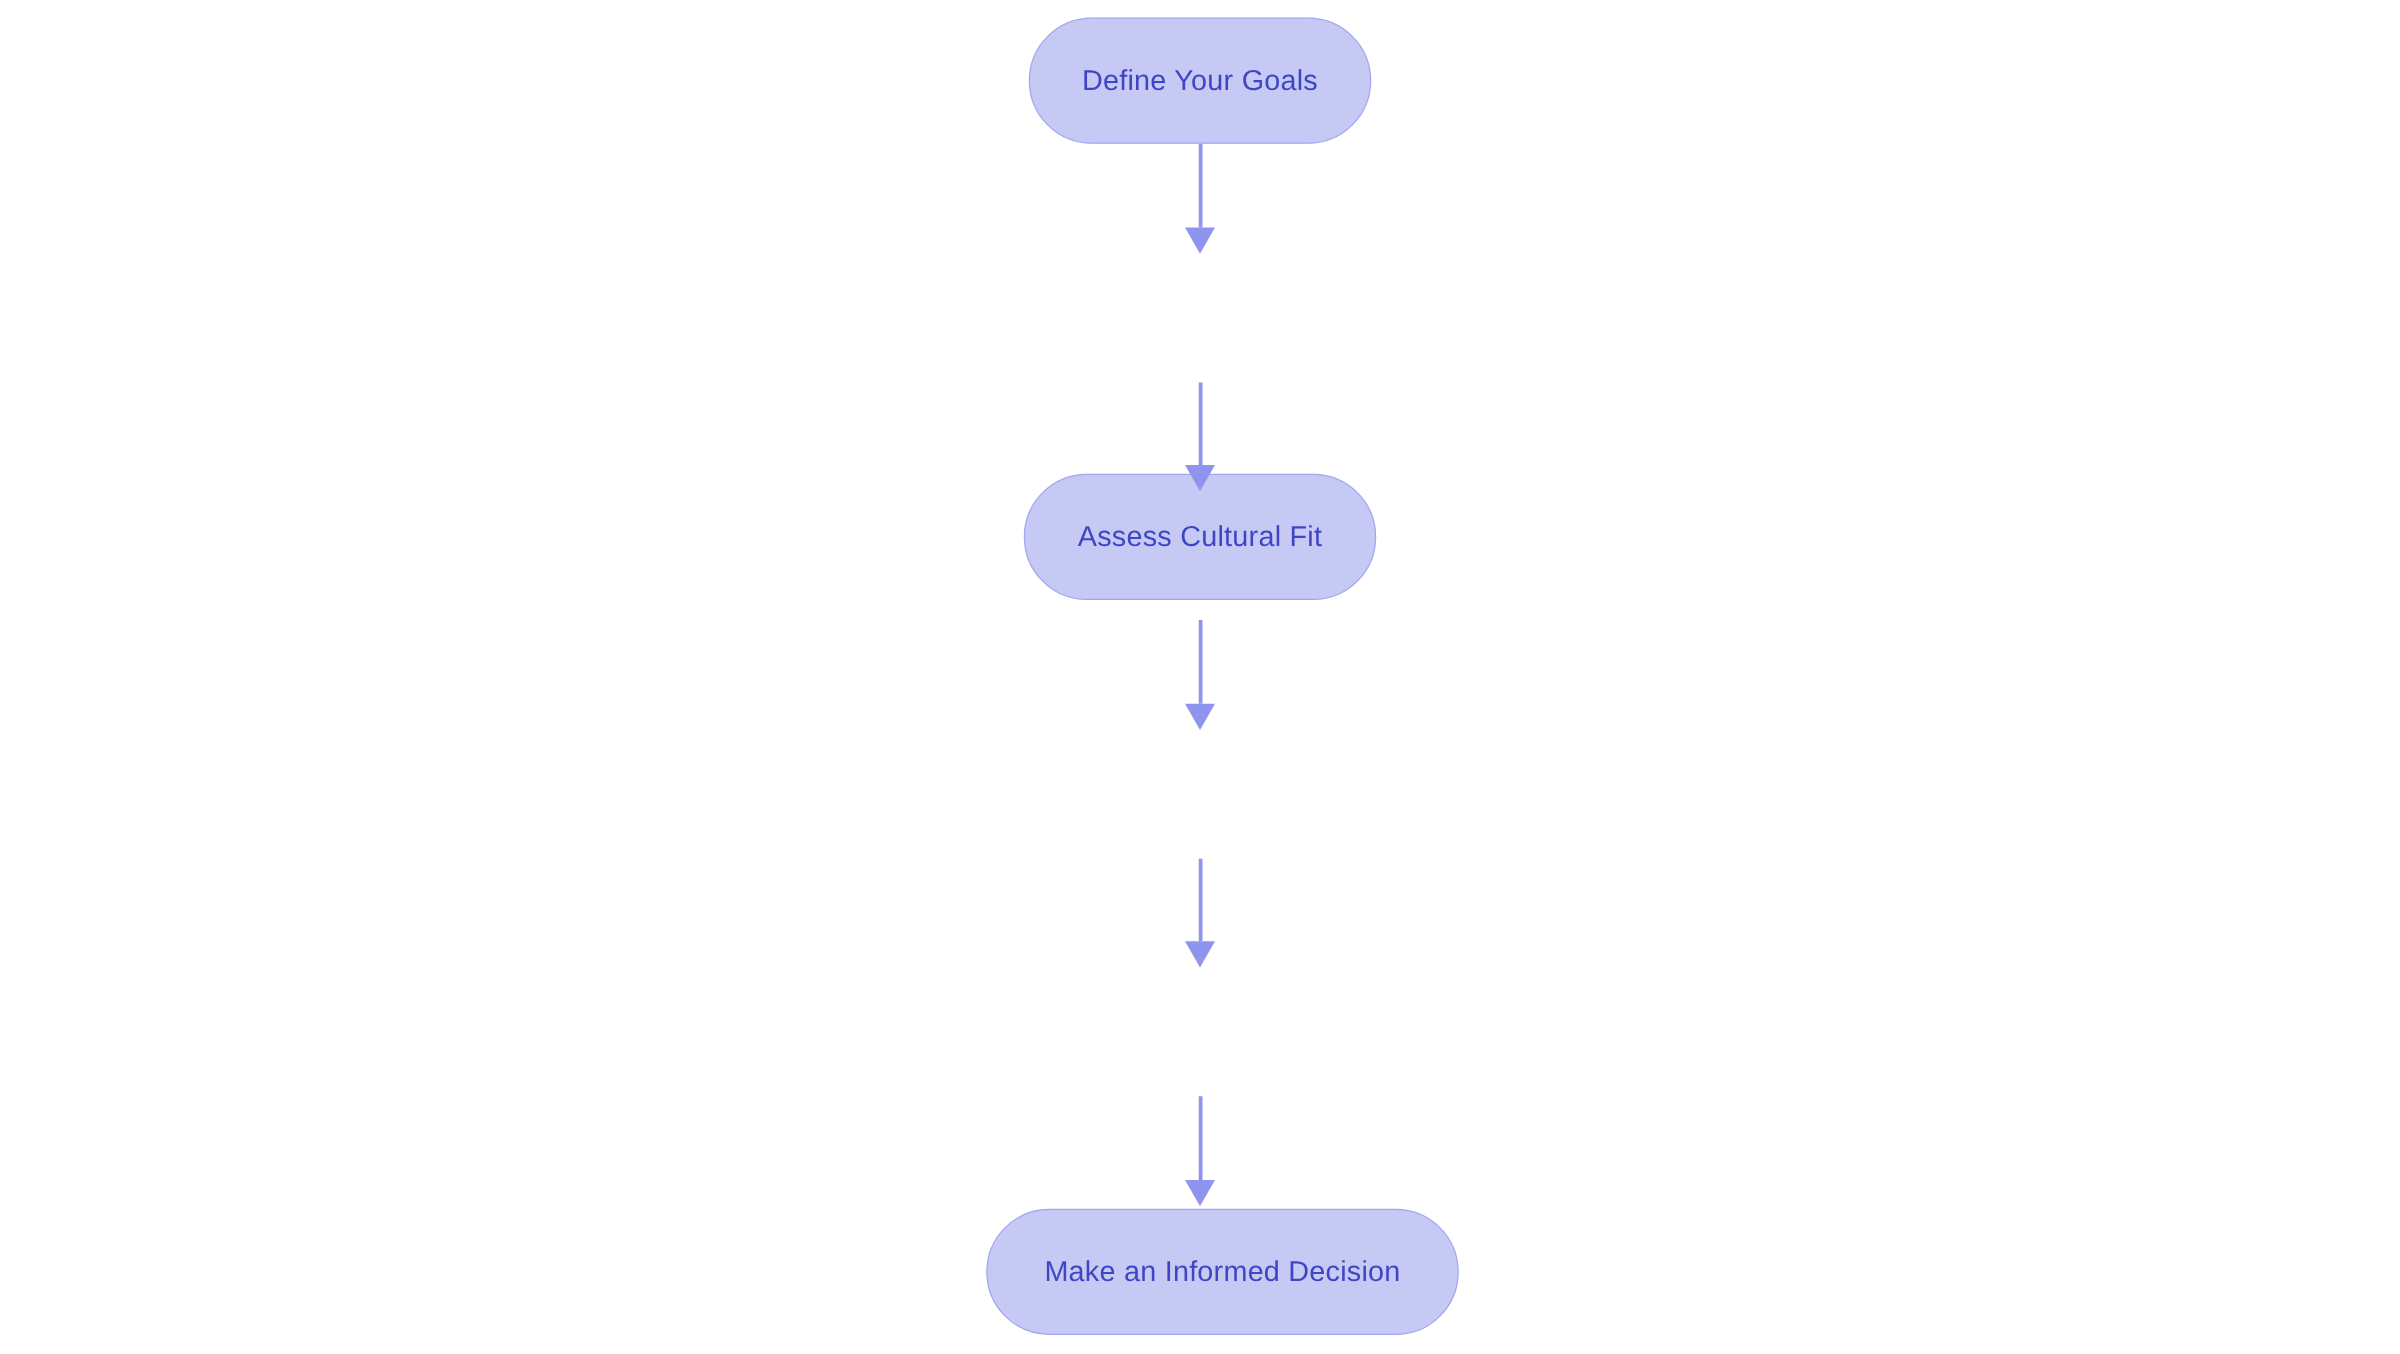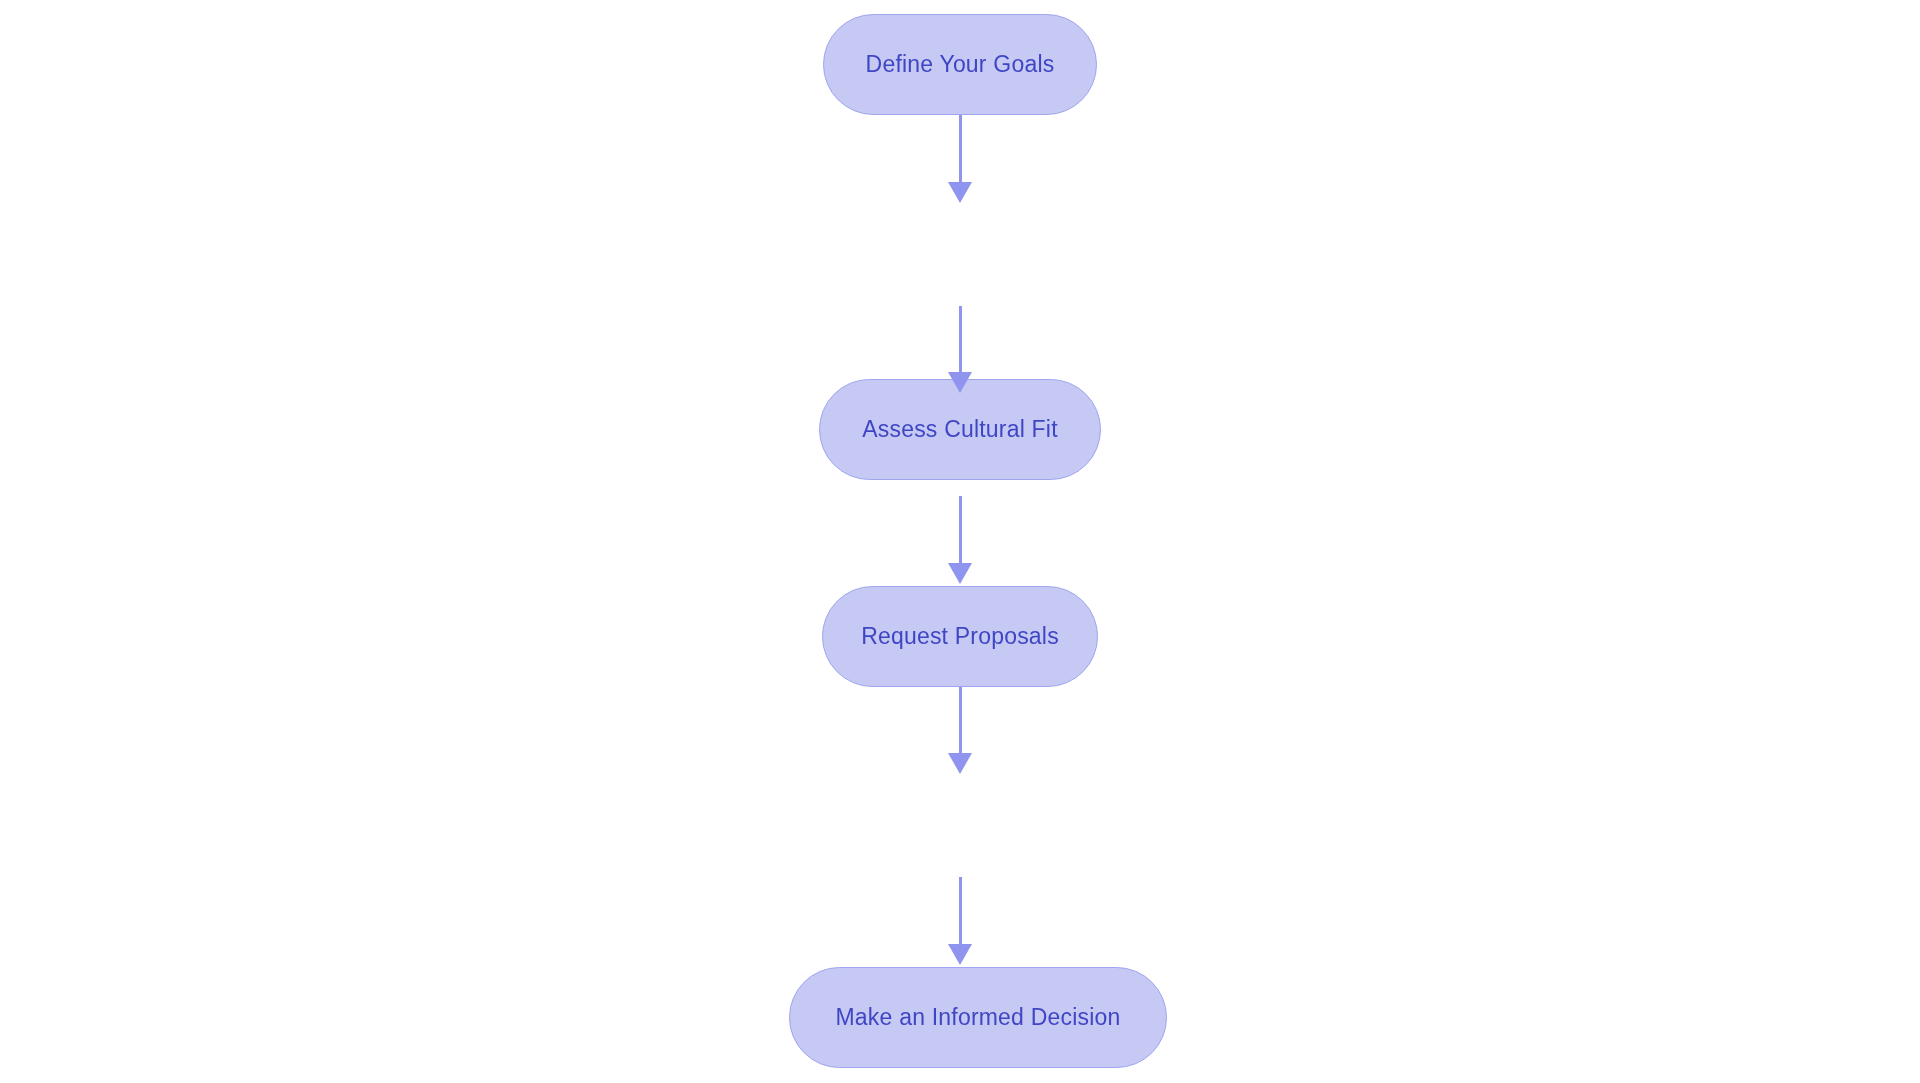--- a/index.html
+++ b/index.html
@@ -55,23 +55,20 @@
 
   <div class="flow-node" style="left:823px; top:14px;  width:274px;">
     <span>Define Your Goals</span>
   </div>
 
 
   <div class="flow-node" style="left:819px; top:379px; width:282px;">
     <span>Assess Cultural Fit</span>
   </div>
 
-  <div class="flow-node" style="left:822px; top:586px; width:276px;">
-    <span>Request Proposals</span>
-  </div>
 
 
   <div class="flow-node" style="left:789px; top:967px; width:378px;">
     <span>Make an Informed Decision</span>
   </div>
 
   <div class="connector">
     <div class="arrow-line" style="left:958.5px; top:115px; height:67px;"></div>
     <div class="arrow-head" style="left:947.5px; top:182px;"></div>
   </div>

